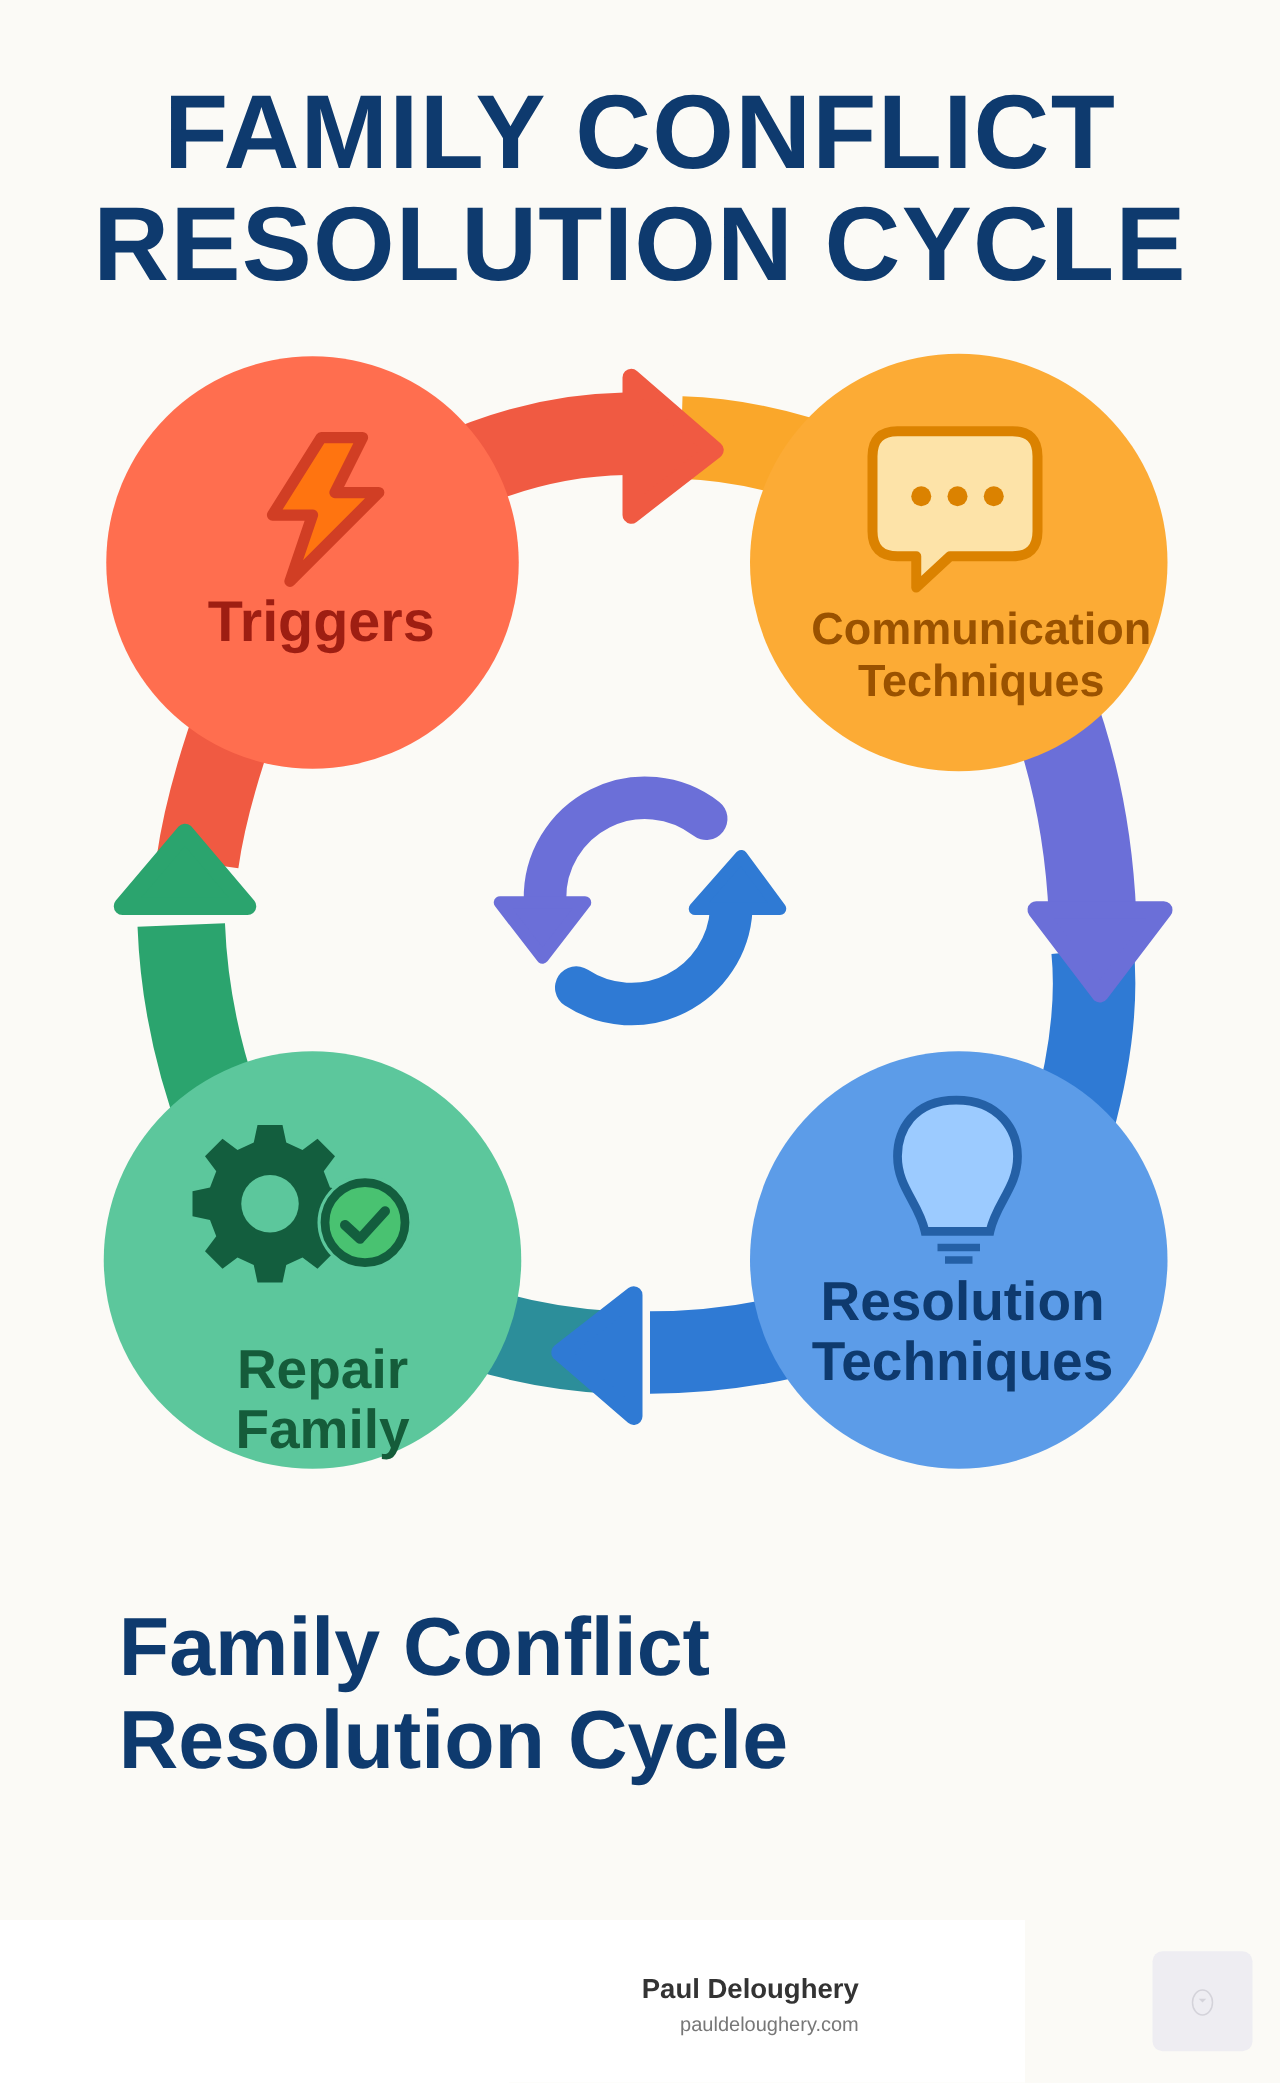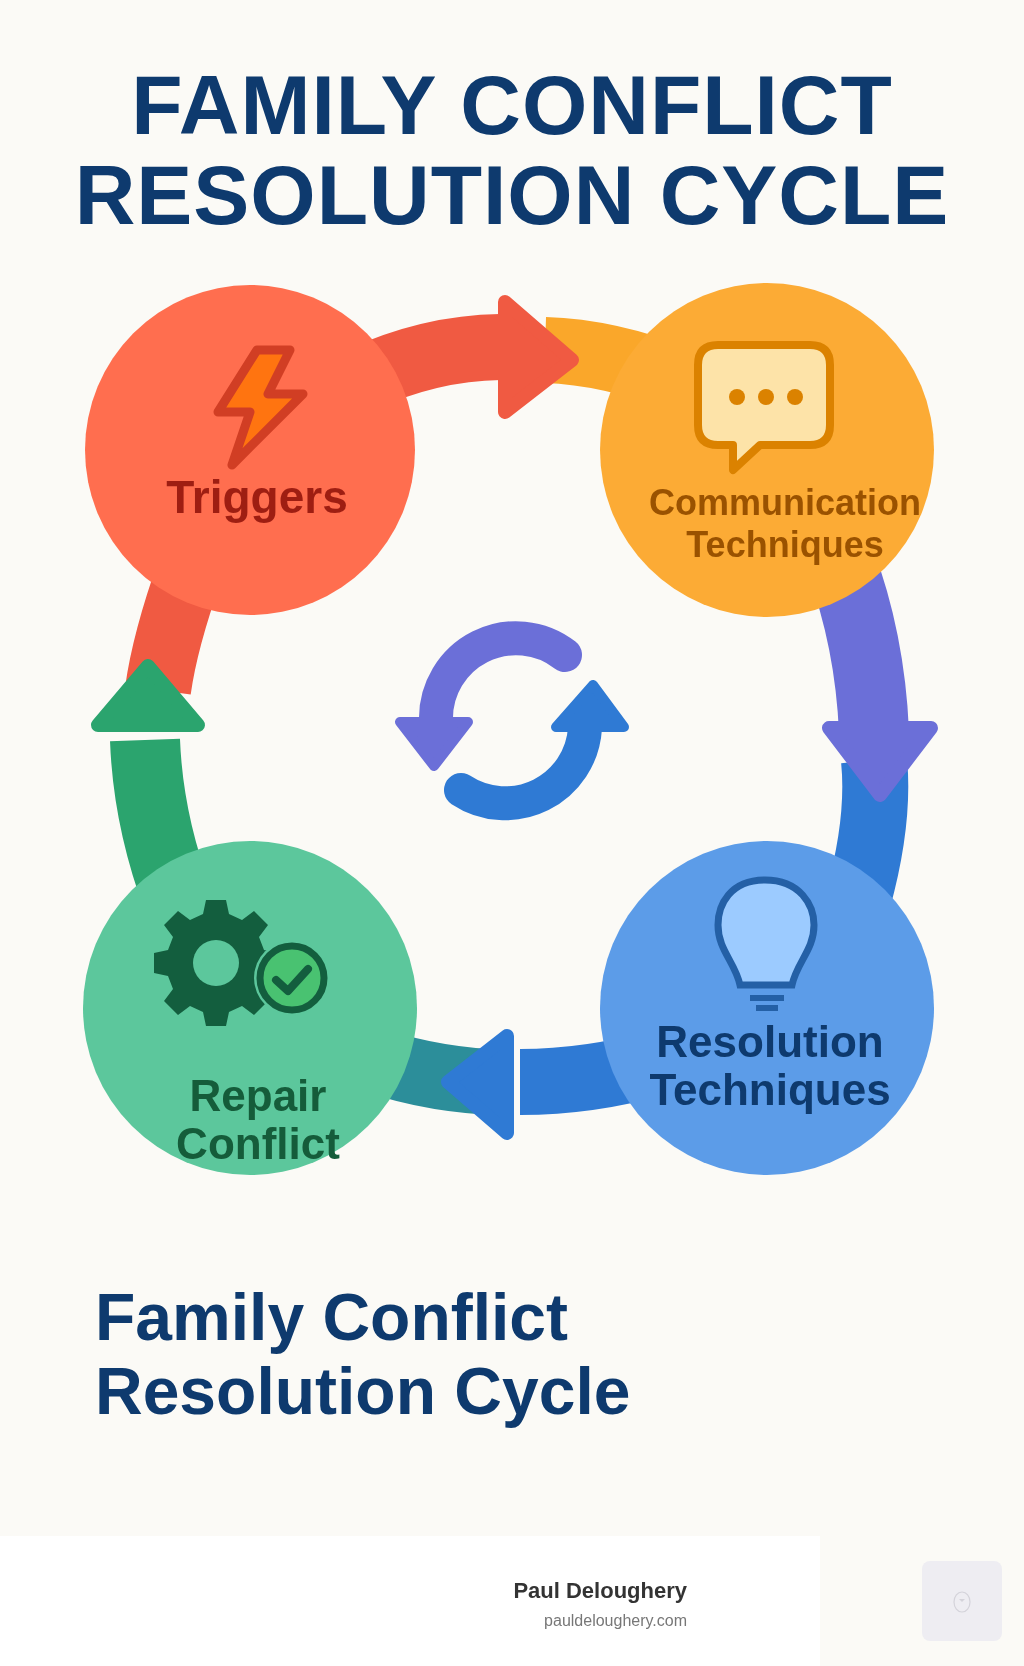--- a/index.html
+++ b/index.html
@@ -126,21 +126,21 @@
 <div class="node-label lbl-comm">
   <div>Communication</div>
   <div>Techniques</div>
 </div>
 <div class="node-label lbl-res">
   <div>Resolution</div>
   <div>Techniques</div>
 </div>
 <div class="node-label lbl-repair">
   <div>Repair</div>
-  <div>Conflict</div>
+  <div>Family</div>
 </div>
 
 <div class="subtitle">
   <span>Family Conflict</span>
   <span>Resolution Cycle</span>
 </div>
 
 <div class="footer">
   <div class="author-name">Paul Deloughery</div>
   <div class="author-site">pauldeloughery.com</div>

